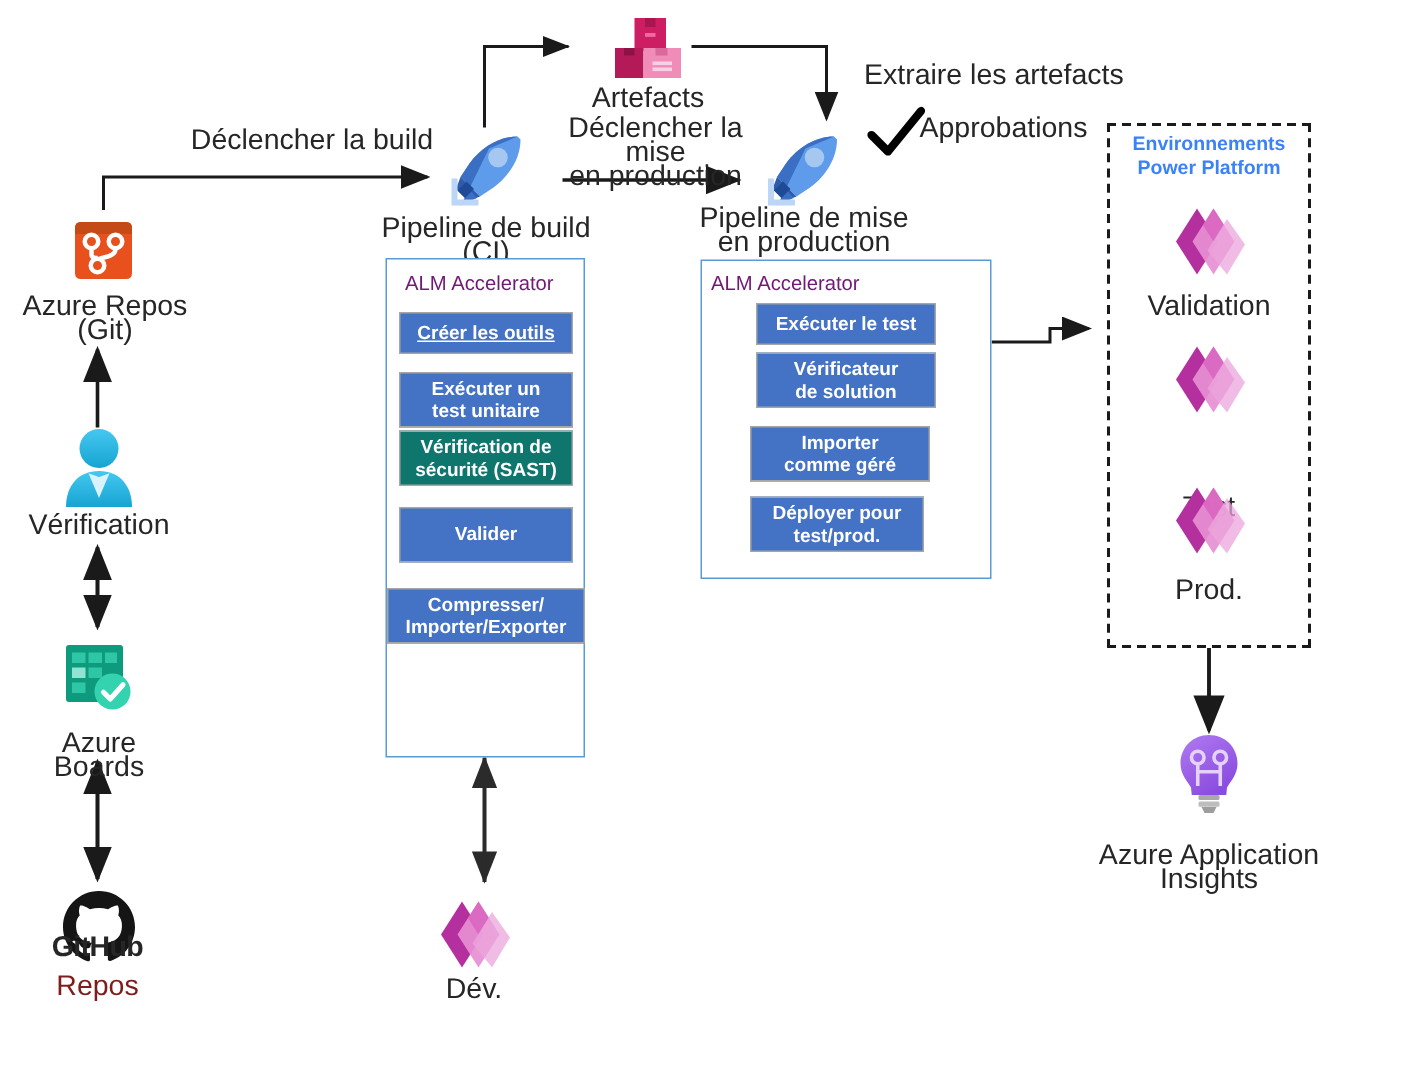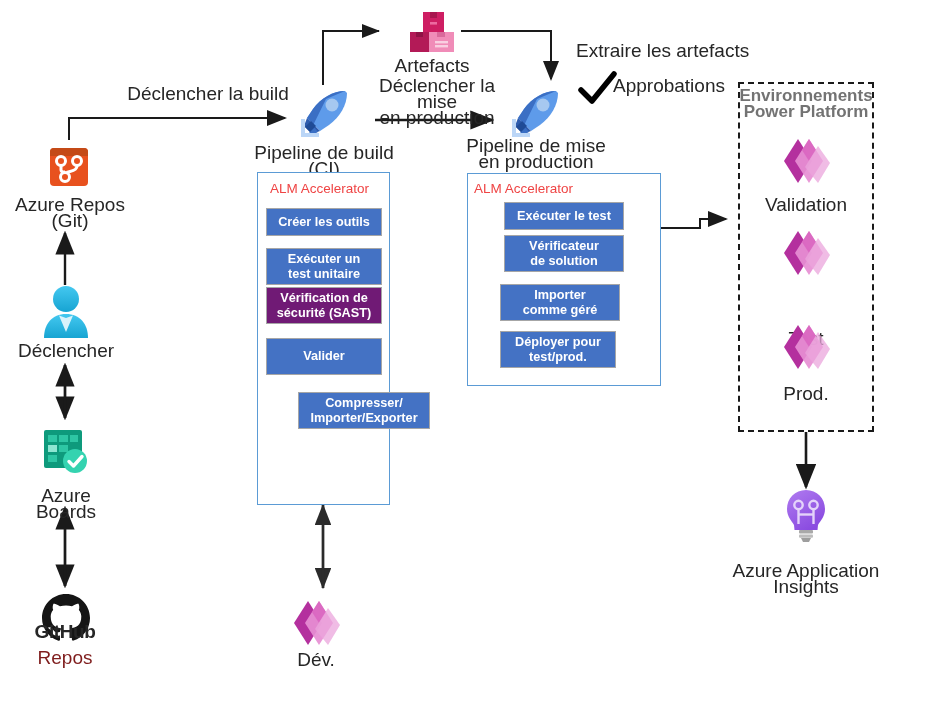--- a/index.html
+++ b/index.html
@@ -33,45 +33,45 @@
     color: #ffffff;
     font-weight: bold;
     font-size: 12.7px;
     line-height: 15px;
     display: flex;
     align-items: center;
     justify-content: center;
     text-align: center;
     white-space: pre-line;
   }
-  .step.gold { background: #701a75; }
+  .step.gold { background: #0f766e; }
 
   
   .alm-box {
     position: absolute;
     border: 1px solid #5B9BD5;
     background: #ffffff;
   }
   .alm-title {
     position: absolute;
     font-size: 13.5px;
-    color: #ef4444;
+    color: #701a75;
   }
   .env-box {
     position: absolute;
     border: 2px dashed #1a1a1a;
     background: #ffffff;
   }
   .env-title {
     position: absolute;
-    font-size: 17px;
+    font-size: 13px;
     font-weight: bold;
     line-height: 16px;
     text-align: center;
-    color: #737373;
+    color: #3b82f6;
     white-space: pre-line;
   }
 
   svg.overlay {
     position: absolute; left: 0; top: 0;
     width: 938px; height: 720px;
     pointer-events: none;
   }
   .icon-wrap { position: absolute; }
 </style>
@@ -140,21 +140,21 @@
         <linearGradient id="gdev" x1="0" y1="0" x2="0" y2="1">
           <stop offset="0" stop-color="#44C8F0"></stop>
           <stop offset="1" stop-color="#17A4D2"></stop>
         </linearGradient>
       </defs>
       <circle cx="28" cy="15" r="13" fill="url(#gdev)"></circle>
       <path d="M28,30 C14,30 6,40 6,54 h44 C50,40 42,30 28,30 z" fill="url(#gdev)"></path>
       <path d="M21,31.5 L28,48 L35,31.5 L28,34 z" fill="#D9F2FB"></path>
     </svg>
   </div>
-  <div class="lbl" style="left:0px; top:343px; width:132px;">Déclencher</div>
+  <div class="lbl" style="left:0px; top:343px; width:132px;">Vérification</div>
 
   <div class="icon-wrap" style="left:38px; top:424px;">
     <svg width="56" height="56" viewBox="0 0 56 56">
       <rect x="6" y="6" width="38" height="38" rx="2" fill="#0E9A7C"></rect>
       <rect x="10" y="11" width="9" height="7" fill="#2EC6A4"></rect>
       <rect x="21" y="11" width="9" height="7" fill="#2EC6A4"></rect>
       <rect x="32" y="11" width="8" height="7" fill="#2EC6A4"></rect>
       <rect x="10" y="21" width="9" height="7" fill="#8EE6D2"></rect>
       <rect x="21" y="21" width="9" height="7" fill="#2EC6A4"></rect>
       <rect x="10" y="31" width="9" height="7" fill="#2EC6A4"></rect>
@@ -223,35 +223,35 @@
       <path d="M16,36 L10,42 L15,47 L21,41 Z" fill="#1F4B96"></path>
       <path d="M8,34 L8,50 L24,50" stroke="#BBD6F7" stroke-width="4" fill="none"></path>
     </svg>
   </div>
   <div class="lbl" style="left:462px; top:138px; width:148px;">Pipeline de mise
 en production</div>
 
   <div class="alm-box" style="left:257px; top:172px; width:133px; height:333px;"></div>
   <div class="alm-title" style="left:270px; top:181px;">ALM Accelerator</div>
 
-  <div class="step" style="left:266px; top:208px; width:116px; height:28px;">
+  <div class="step" style="left:266px; top:208px; width:116px; height:28px;text-decoration:underline;">
     <span>Créer les outils</span>
   </div>
   <div class="step" style="left:266px; top:248px; width:116px; height:37px;">
     <span>Exécuter un
 test unitaire</span>
   </div>
   <div class="step gold" style="left:266px; top:287px; width:116px; height:37px;">
     <span>Vérification de
 sécurité (SAST)</span>
   </div>
   <div class="step" style="left:266px; top:338px; width:116px; height:37px;">
     <span>Valider</span>
   </div>
-  <div class="step" style="left:258px; top:392px; width:132px; height:37px;margin-left:40px;">
+  <div class="step" style="left:258px; top:392px; width:132px; height:37px;">
     <span>Compresser/
 Importer/Exporter</span>
   </div>
 
   <div class="alm-box" style="left:467px; top:173px; width:194px; height:213px;"></div>
   <div class="alm-title" style="left:474px; top:181px;">ALM Accelerator</div>
 
   <div class="step" style="left:504px; top:202px; width:120px; height:28px;">
     <span>Exécuter le test</span>
   </div>

